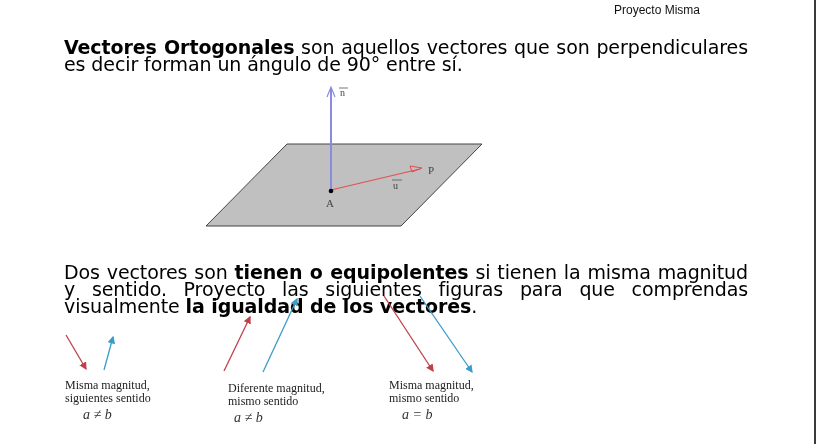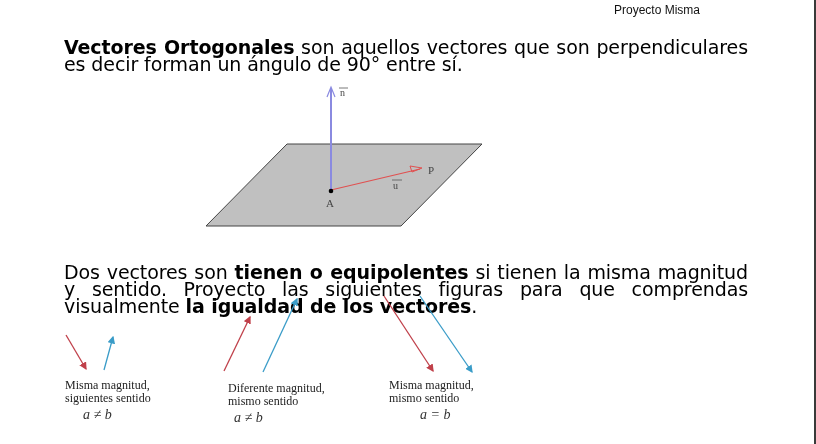--- a/index.html
+++ b/index.html
@@ -89,13 +89,13 @@
 <div class="caption" style="left:228px;top:382px;">
   <div>Diferente magnitud,</div>
   <div>mismo sentido</div>
 </div>
 <div class="formula" style="left:234px;top:410px;">a ≠ b</div>
 
 <div class="caption" style="left:389px;top:379px;">
   <div>Misma magnitud,</div>
   <div>mismo sentido</div>
 </div>
-<div class="formula" style="left:420px;top:407px;">a = b</div>
+<div class="formula" style="left:402px;top:407px;">a = b</div>
 
 </body></html>

